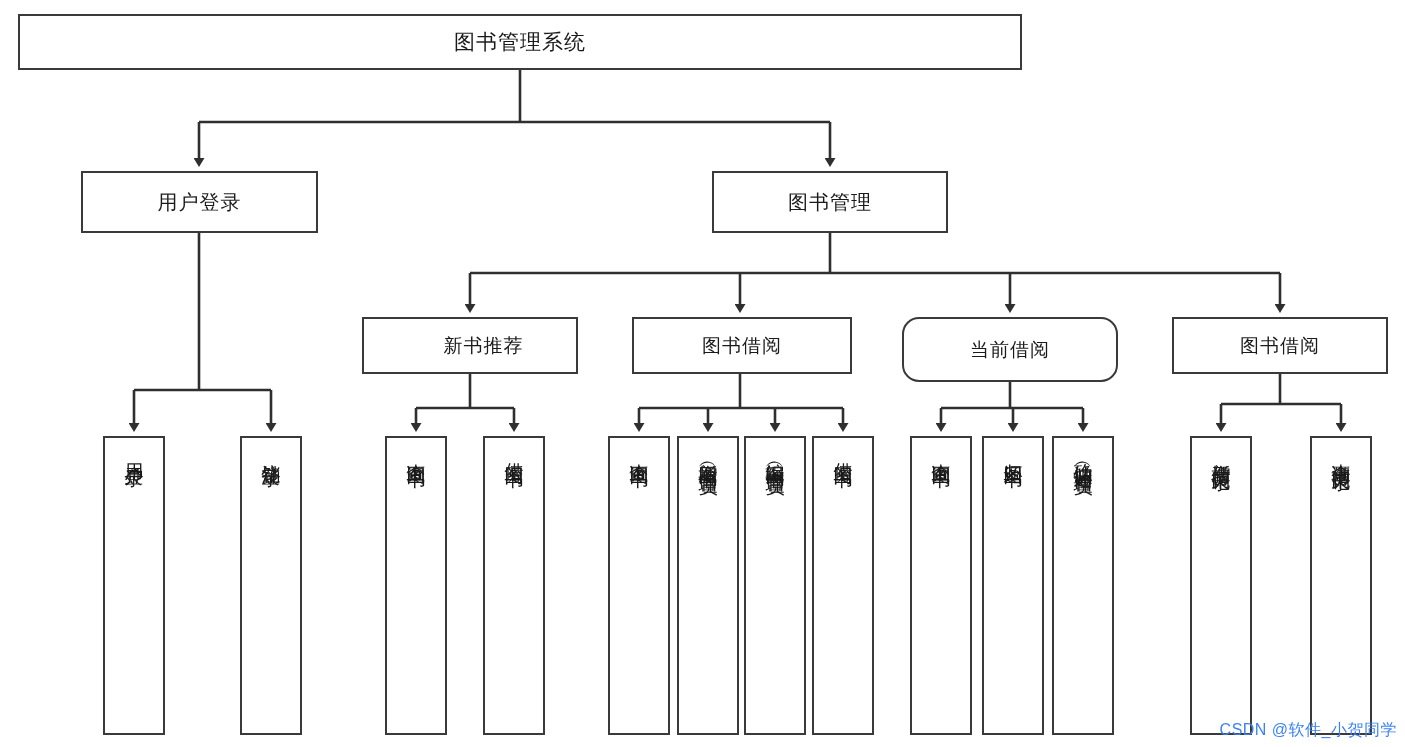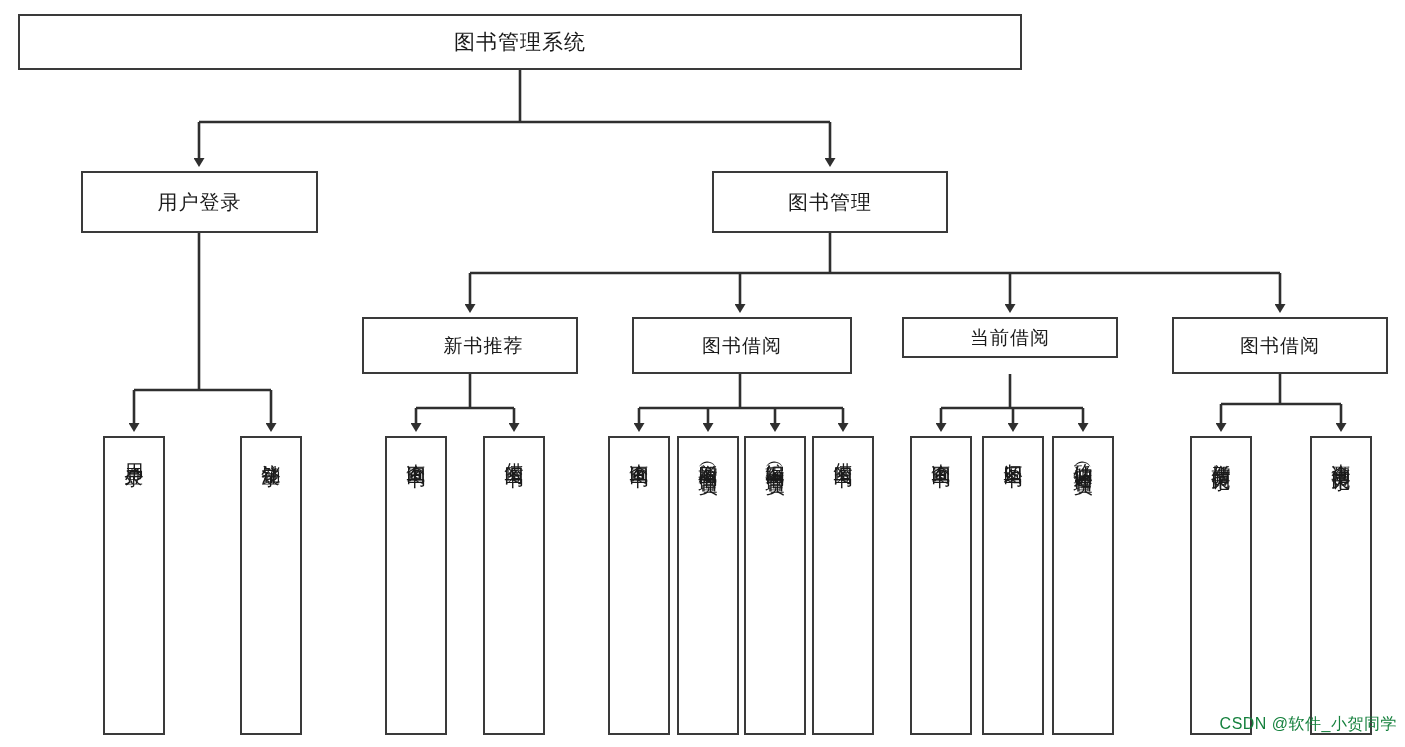--- a/index.html
+++ b/index.html
@@ -57,23 +57,23 @@
     white-space: nowrap;
     display: block;
   }
   .htext {
     white-space: nowrap;
     letter-spacing: 1px;
   }
   #watermark {
     position: absolute;
     right: 8px;
-    bottom: 12px;
+    bottom: 6px;
     font-size: 16px;
-    color: #15803d;
+    color: #3b82f6;
     letter-spacing: 0.5px;
     white-space: nowrap;
   }
 </style>
 </head>
 <body>
 
 <div id="canvas">
 
   <svg class="connectors" viewBox="0 0 1405 747" xmlns="http://www.w3.org/2000/svg">
@@ -140,21 +140,21 @@
   </div>
 
   <div class="node sub" style="left:362px; top:317px; width:216px; height:57px;padding-left:27px;">
     <span class="htext">新书推荐</span>
   </div>
 
   <div class="node sub" style="left:632px; top:317px; width:220px; height:57px;">
     <span class="htext">图书借阅</span>
   </div>
 
-  <div class="node sub" style="left:902px; top:317px; width:216px; height:41px;">
+  <div class="node sub" style="left:902px; top:317px; width:216px; height:65px;border-radius:17px;">
     <span class="htext">当前借阅</span>
   </div>
 
   <div class="node sub" style="left:1172px; top:317px; width:216px; height:57px;">
     <span class="htext">图书借阅</span>
   </div>
 
   <div class="node leaf" style="left:103px; top:436px; width:62px; height:299px;">
     <span class="vtext">用户登录</span>
   </div>

